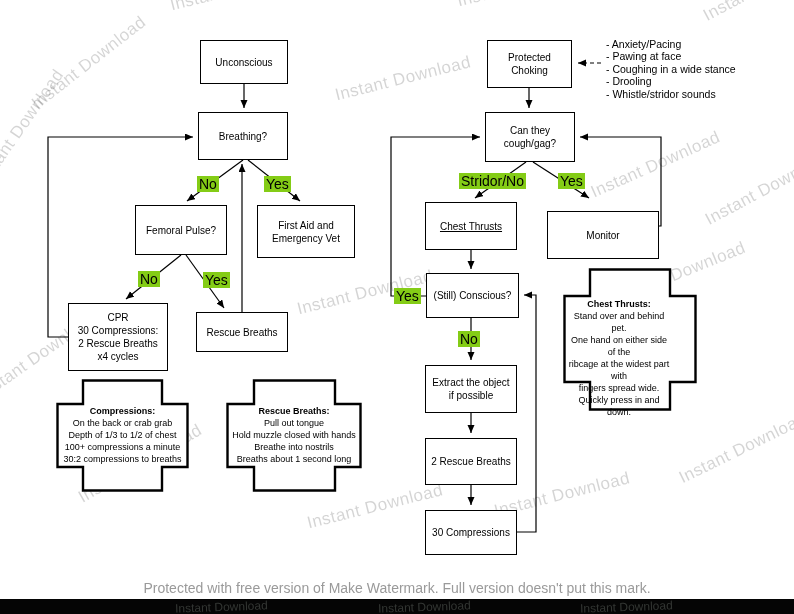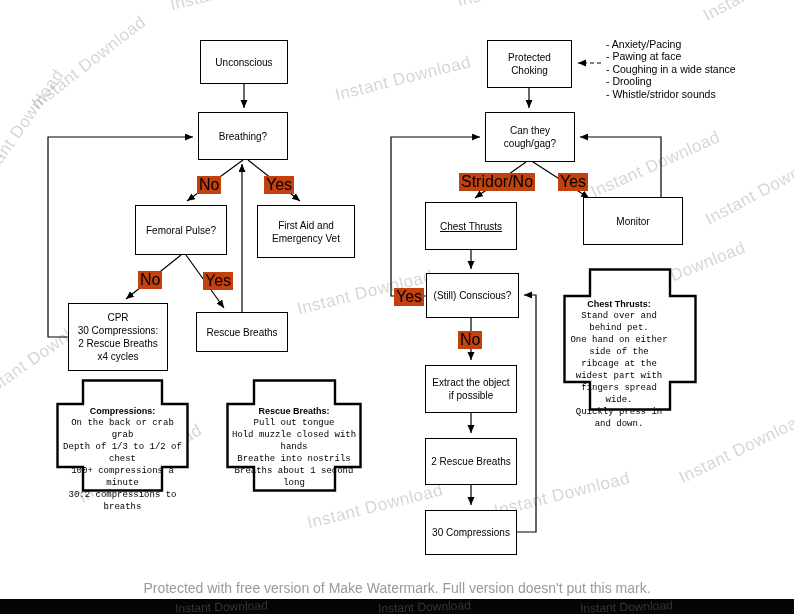--- a/index.html
+++ b/index.html
@@ -9,32 +9,32 @@
 
   .wm { position:absolute; color:rgba(0,0,0,0.17); font-size:17px; white-space:nowrap;
         transform-origin:left top; z-index:1; letter-spacing:0.5px; }
 
   #connectors { position:absolute; left:0; top:0; z-index:2; }
 
   .node { position:absolute; background:#fff; border:1.6px solid #000; z-index:3;
           display:flex; align-items:center; justify-content:center; text-align:center;
           font-size:10px; line-height:13px; white-space:pre-line; }
 
-  .lbl { position:absolute; z-index:4; font-size:16px; background:#c2410c; padding:0 2px; }
+  .lbl { position:absolute; z-index:4; font-size:14px; background:#84cc16; padding:0 2px; }
 
   .symptoms { position:absolute; z-index:3; font-size:10.5px; line-height:12.4px;
               white-space:pre-line; text-align:left; }
 
   .cross { position:absolute; z-index:3; }
   .cross svg { display:block; }
   .cross polygon { fill:#fff; stroke:#000; stroke-width:2.4; }
   .cross-text { position:absolute; left:3px; right:3px; text-align:center;
                 font-size:9px; line-height:12px; }
   .cross-title { font-weight:bold; }
-  .cross-body { white-space:pre-line;font-family:Liberation Mono, monospace; }
+  .cross-body { white-space:pre-line; }
 
   .footer-text { position:absolute; left:0; width:100%; top:580px; text-align:center;
                  font-size:14px; color:#9a9a9a; z-index:5; }
   .footer-bar { position:absolute; left:0; right:0; bottom:0; height:15px; background:#050505;
                 z-index:5; display:flex; align-items:center; gap:110px; padding-left:175px;
                 overflow:hidden; }
   .footer-bar .wm2 { color:rgba(170,180,170,0.28); font-size:12px; white-space:nowrap;
                      transform:rotate(-2deg); }
 </style>
 </head>
@@ -105,21 +105,21 @@
   <div class="node" style="left:487px; top:40px; width:85px; height:48px;">Protected
 Choking</div>
   <div class="symptoms" style="left:606px; top:38px; width:165px;">- Anxiety/Pacing
 - Pawing at face
 - Coughing in a wide stance
 - Drooling
 - Whistle/stridor sounds</div>
   <div class="node" style="left:485px; top:112px; width:90px; height:50px;">Can they
 cough/gag?</div>
   <div class="node" style="left:425px; top:202px; width:92px; height:48px;text-decoration:underline;">Chest Thrusts</div>
-  <div class="node" style="left:547px; top:197px; width:100px; height:48px;margin-left:36px;">Monitor</div>
+  <div class="node" style="left:547px; top:211px; width:112px; height:48px;">Monitor</div>
   <div class="node" style="left:426px; top:273px; width:93px; height:45px;">(Still) Conscious?</div>
   <div class="node" style="left:425px; top:365px; width:92px; height:48px;">Extract the object
 if possible</div>
   <div class="node" style="left:425px; top:438px; width:92px; height:47px;">2 Rescue Breaths</div>
   <div class="node" style="left:425px; top:510px; width:92px; height:45px;">30 Compressions</div>
 
   <span class="lbl" style="left:459px; top:173px;">Stridor/No</span>
   <span class="lbl" style="left:558px; top:173px;">Yes</span>
   <span class="lbl" style="left:394px; top:288px;">Yes</span>
   <span class="lbl" style="left:458px; top:331px;">No</span>

